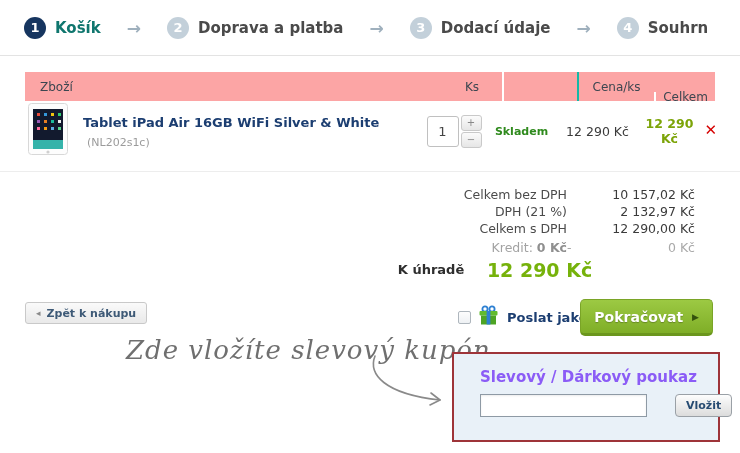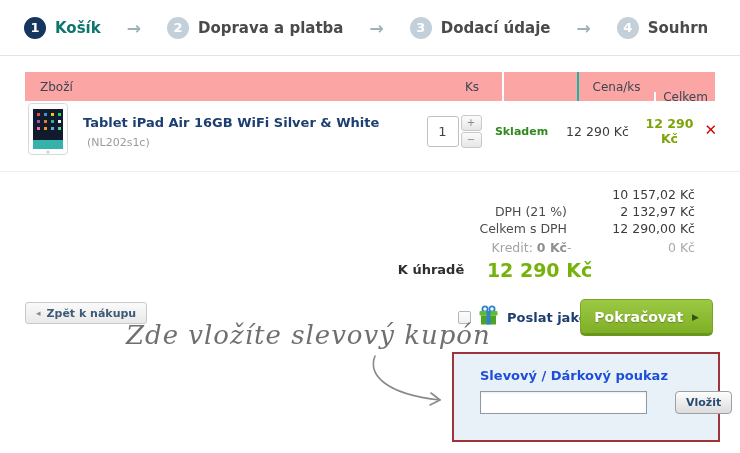--- a/index.html
+++ b/index.html
@@ -109,32 +109,32 @@
     display:flex; align-items:center; gap:9px;
     background:linear-gradient(#9cc943,#7fae27);
     border:1px solid #7aa427; border-bottom:3px solid #6b961d; border-radius:5px;
     cursor:pointer;
   }
   #continue-btn .lbl { color:#fff; font-weight:bold; font-size:14px; text-shadow:0 1px 1px rgba(0,0,0,0.25); }
   #continue-btn .arr { color:#33520c; font-size:9px; }
 
   
   #annotation {
-    position:absolute; left:126px; top:320px; white-space:nowrap;
+    position:absolute; left:126px; top:335px; white-space:nowrap;
     font-family:"DejaVu Serif","Liberation Serif",serif; font-style:italic;
     font-size:26px; color:#6f6f6f; letter-spacing:1px;
   }
   #annot-arrow { position:absolute; left:368px; top:354px; }
 
   
   #coupon {
     position:absolute; left:452px; top:352px; width:268px; height:90px;
     background:#e9f1f8; border:2px solid #9e3439;
   }
-  #coupon .title { margin:14px 0 0 26px; font-size:13px; font-weight:bold; color:#1d4ed8; }
+  #coupon .title { margin:14px 0 0 26px; font-size:15px; font-weight:bold; color:#8b5cf6; }
   #coupon .row { margin:8px 0 0 26px; display:flex; align-items:center; gap:28px; }
   #coupon-input {
     width:168px; height:23px; border:1px solid #8e9aa5; background:#fff;
     font-size:12px; padding:0 5px; box-shadow:inset 0 1px 2px rgba(0,0,0,0.08);
   }
   #coupon-btn {
     height:23px; padding:0 10px; background:linear-gradient(#fdfdfd,#dcdcdc);
     border:1px solid #9aa0a6; border-radius:4px; font-size:11px; font-weight:bold;
     color:#274b72; cursor:pointer; font-family:"DejaVu Sans","Liberation Sans",sans-serif;
   }
@@ -215,20 +215,21 @@
     <div class="cell-stock">Skladem</div>
     <div class="cell-price">12 290 Kč</div>
     <div class="cell-total">12 290 Kč</div>
     <div class="remove">✕</div>
   </div>
 
   <div id="divider"></div>
 
   <div id="summary">
     <div class="srow">
+      <div class="slabel">Celkem bez DPH</div>
       <div class="sval">10 157,02 Kč</div>
     </div>
     <div class="srow">
       <div class="slabel">DPH (21 %)</div>
       <div class="sval">2 132,97 Kč</div>
     </div>
     <div class="srow">
       <div class="slabel">Celkem s DPH</div>
       <div class="sval">12 290,00 Kč</div>
     </div>

